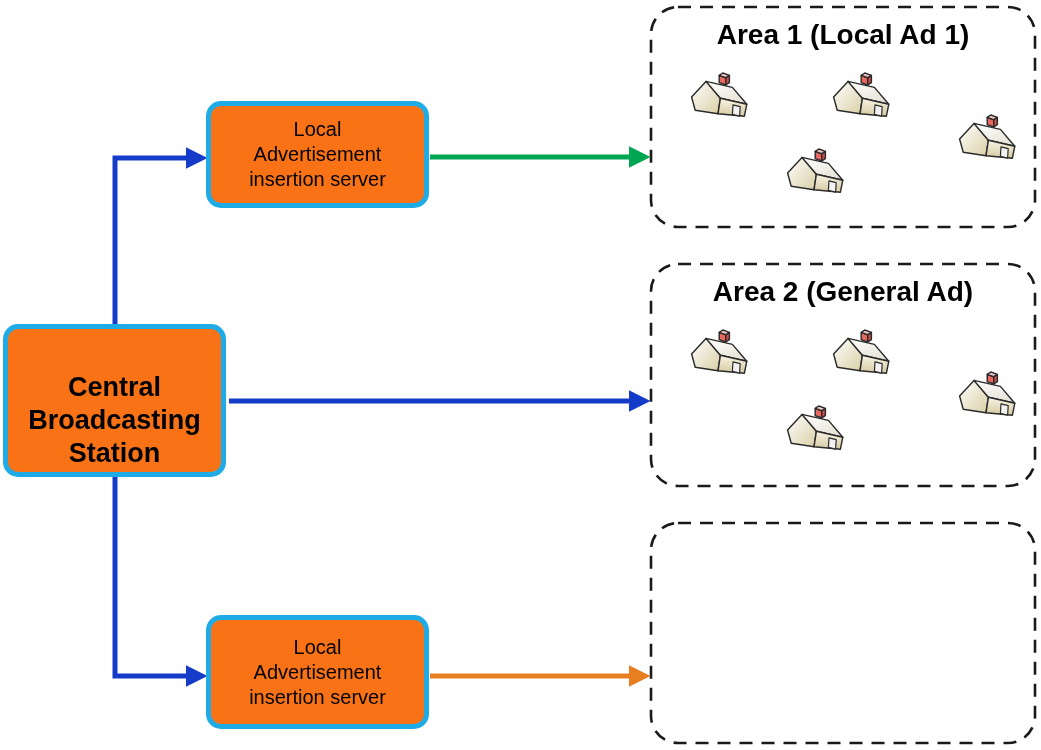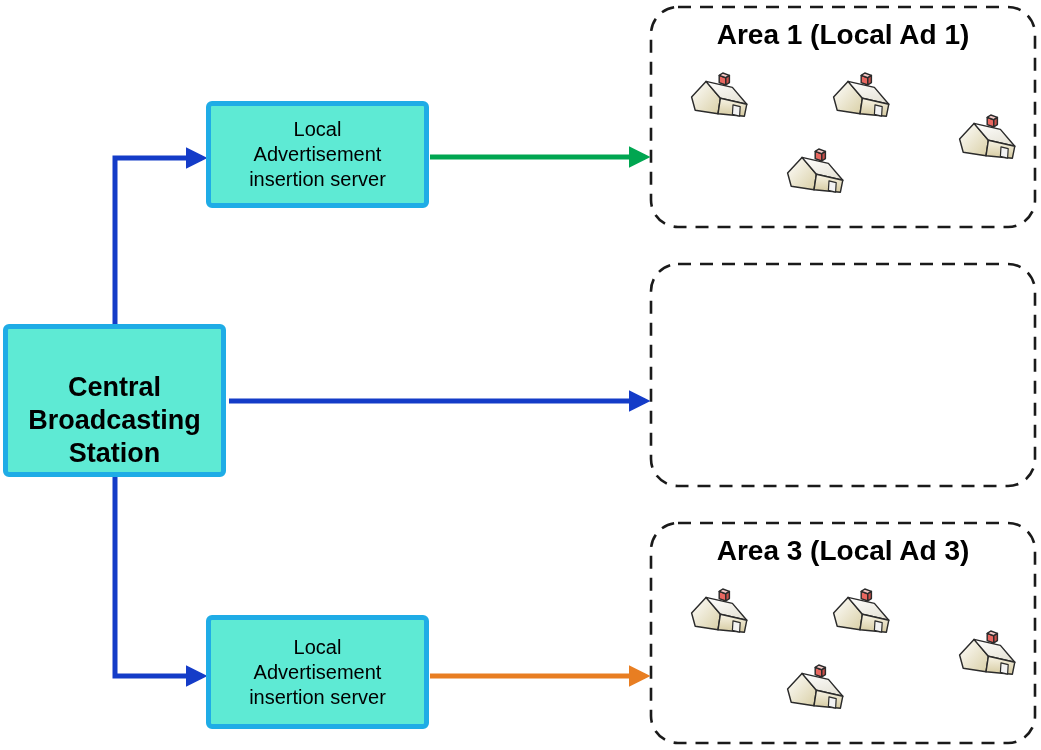--- a/index.html
+++ b/index.html
@@ -11,22 +11,22 @@
     --text:#000000;
     --background:#ffffff;
   }
   *{box-sizing:border-box;margin:0;padding:0;}
   body{background:#fff;font-family:"Liberation Sans",sans-serif;color:var(--text);}
   .canvas{
     position:relative;width:1041px;height:750px;background:var(--background);overflow:hidden;
   }
   .overlay{position:absolute;left:0;top:0;width:1041px;height:750px;}
   .node{
-    position:absolute;background:#5eead4;border:5px solid var(--node-border);
-    border-radius:6px;display:flex;align-items:center;justify-content:center;
+    position:absolute;background:#f97316;border:5px solid var(--node-border);
+    border-radius:15px;display:flex;align-items:center;justify-content:center;
     text-align:center;z-index:2;
   }
   .central-box{left:3px;top:324px;width:223px;height:153px;}
   .central-box .label{width:200px;font-size:27px;font-weight:bold;line-height:1.22;margin-top:40px;}
   .server-box-top{left:206px;top:101px;width:223px;height:107px;}
   .server-box-bottom{left:206px;top:615px;width:223px;height:114px;}
   .server-label{width:165px;font-size:20px;line-height:1.25;}
   .area{position:absolute;left:650px;width:386px;z-index:1;}
   .area-1{top:6px;height:221px;}
   .area-2{top:263px;height:225px;}
@@ -125,30 +125,30 @@
         <use href="#house-symbol"></use>
       </svg>
     <svg class="house house-3" viewBox="0 0 100 88">
         <use href="#house-symbol"></use>
       </svg>
     <svg class="house house-4" viewBox="0 0 100 88">
         <use href="#house-symbol"></use>
       </svg>
   </div>
 
-
-  <div class="area area-3">
-    <div class="area-title">Area 3 (Local Ad 3)</div>
+  <div class="area area-2">
+    <div class="area-title">Area 2 (General Ad)</div>
     <svg class="house house-1" viewBox="0 0 100 88">
         <use href="#house-symbol"></use>
       </svg>
     <svg class="house house-2" viewBox="0 0 100 88">
         <use href="#house-symbol"></use>
       </svg>
     <svg class="house house-3" viewBox="0 0 100 88">
         <use href="#house-symbol"></use>
       </svg>
     <svg class="house house-4" viewBox="0 0 100 88">
         <use href="#house-symbol"></use>
       </svg>
   </div>
 
+
 </div>
 
 </body></html>

